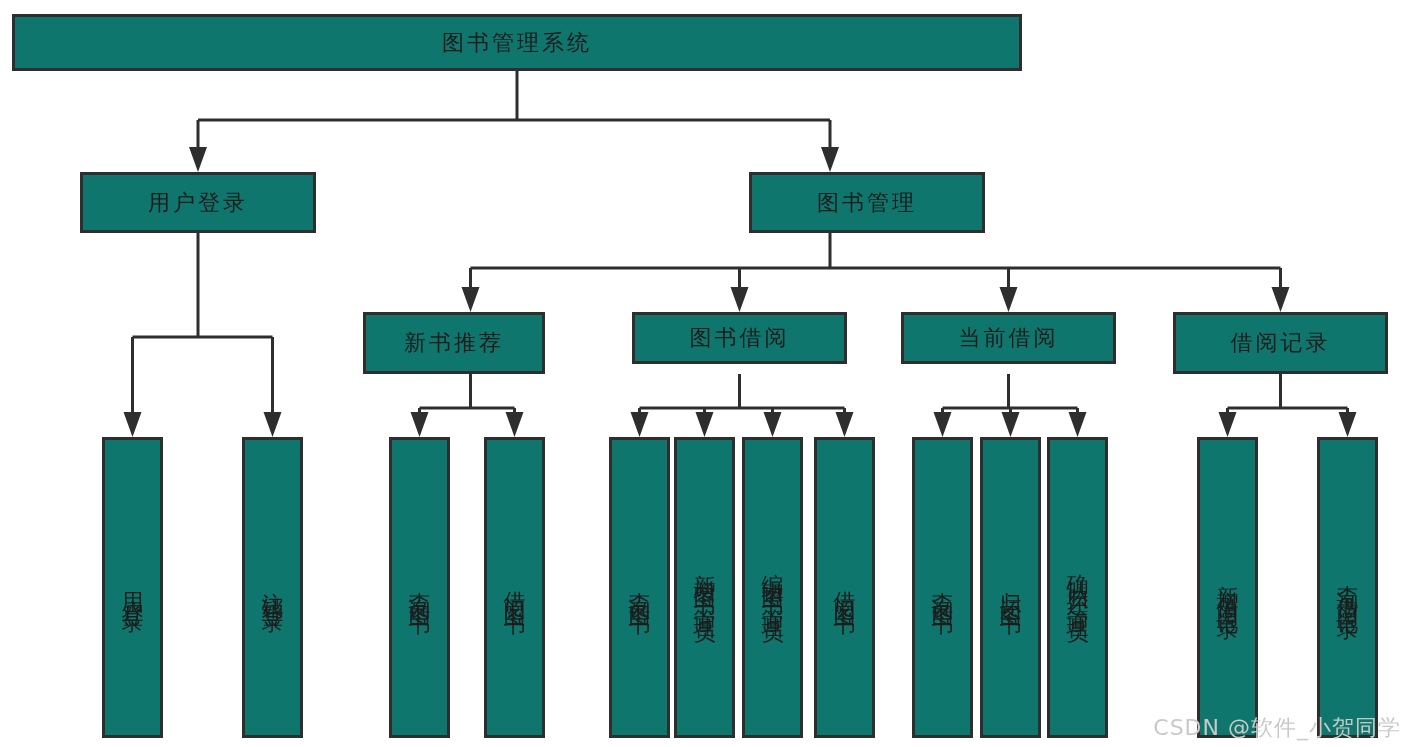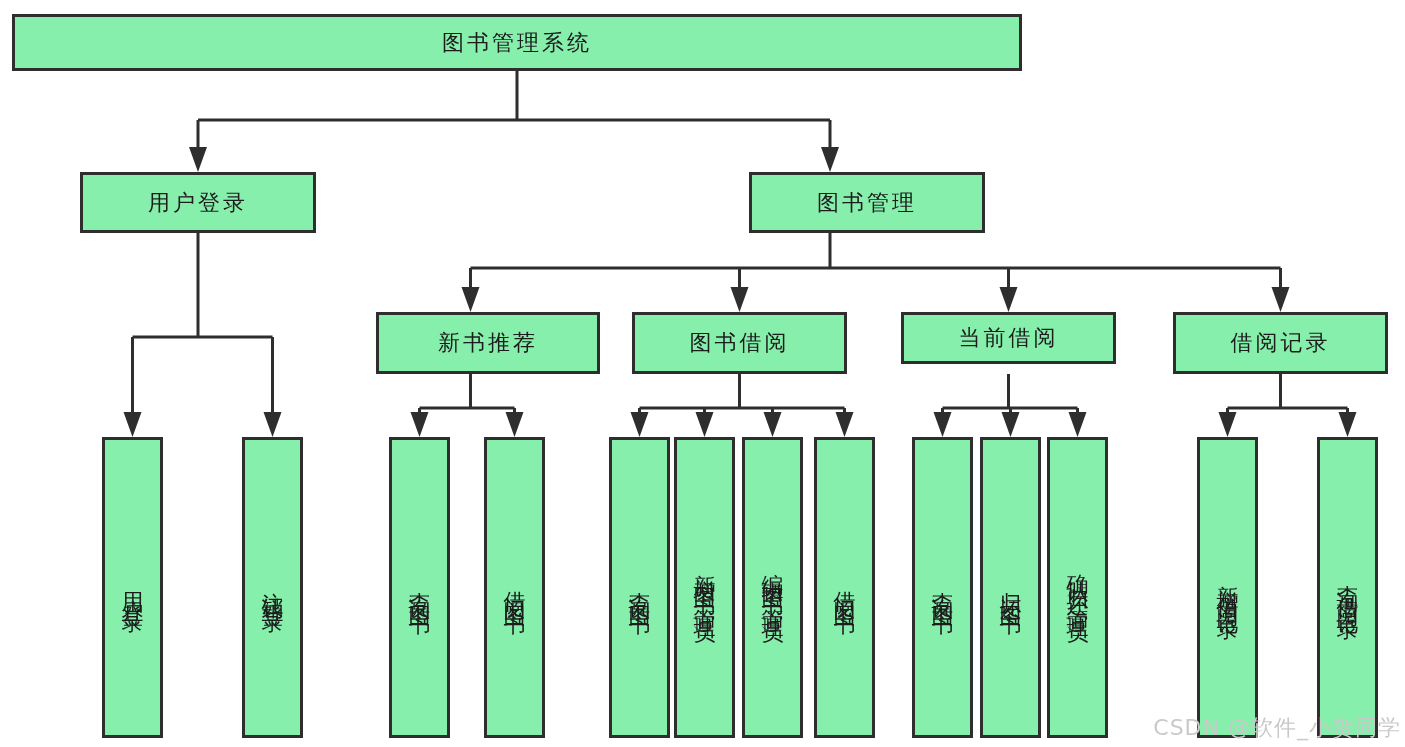--- a/index.html
+++ b/index.html
@@ -15,21 +15,21 @@
   .connectors {
     position: absolute;
     left: 0; top: 0;
     width: 1405px; height: 747px;
     z-index: 1;
   }
   .box {
     position: absolute;
     box-sizing: border-box;
     border: 3px solid #2e2e2e;
-    background: #86efac;
+    background: #0f766e;
     display: flex;
     align-items: center;
     justify-content: center;
     color: #1c1c1c;
     z-index: 2;
   }
   .hbox span {
     font-size: 22px;
     letter-spacing: 3px;
     font-weight: 500;
@@ -103,24 +103,24 @@
     <span>图书管理系统</span>
   </div>
 
   <div class="box hbox" style="left:80px; top:172px; width:236px; height:61px;">
     <span>用户登录</span>
   </div>
   <div class="box hbox" style="left:712px; top:172px; width:236px; height:61px;margin-left:37px;">
     <span>图书管理</span>
   </div>
 
-  <div class="box hbox" style="left:376px; top:312px; width:224px; height:62px;">
+  <div class="box hbox" style="left:363px; top:312px; width:182px; height:62px;">
     <span>新书推荐</span>
   </div>
-  <div class="box hbox" style="left:632px; top:312px; width:215px; height:62px;">
+  <div class="box hbox" style="left:632px; top:312px; width:215px; height:52px;">
     <span>图书借阅</span>
   </div>
   <div class="box hbox" style="left:901px; top:312px; width:215px; height:52px;">
     <span>当前借阅</span>
   </div>
   <div class="box hbox" style="left:1173px; top:312px; width:215px; height:62px;">
     <span>借阅记录</span>
   </div>
 
   <div class="box vbox" style="left:102px; top:437px; width:61px; height:301px;">

